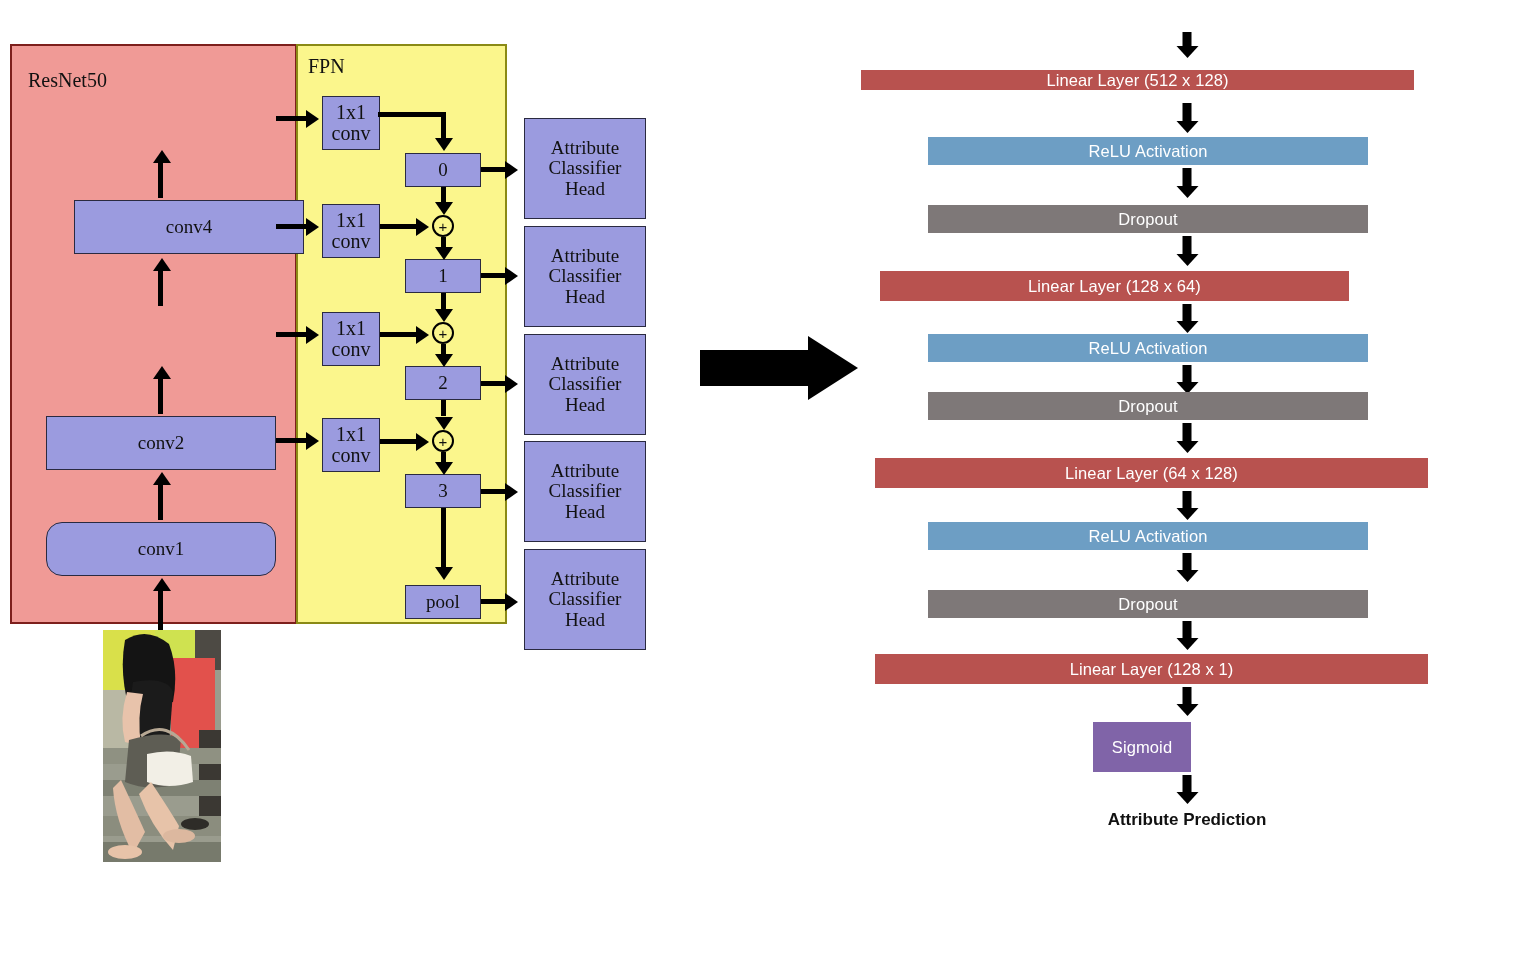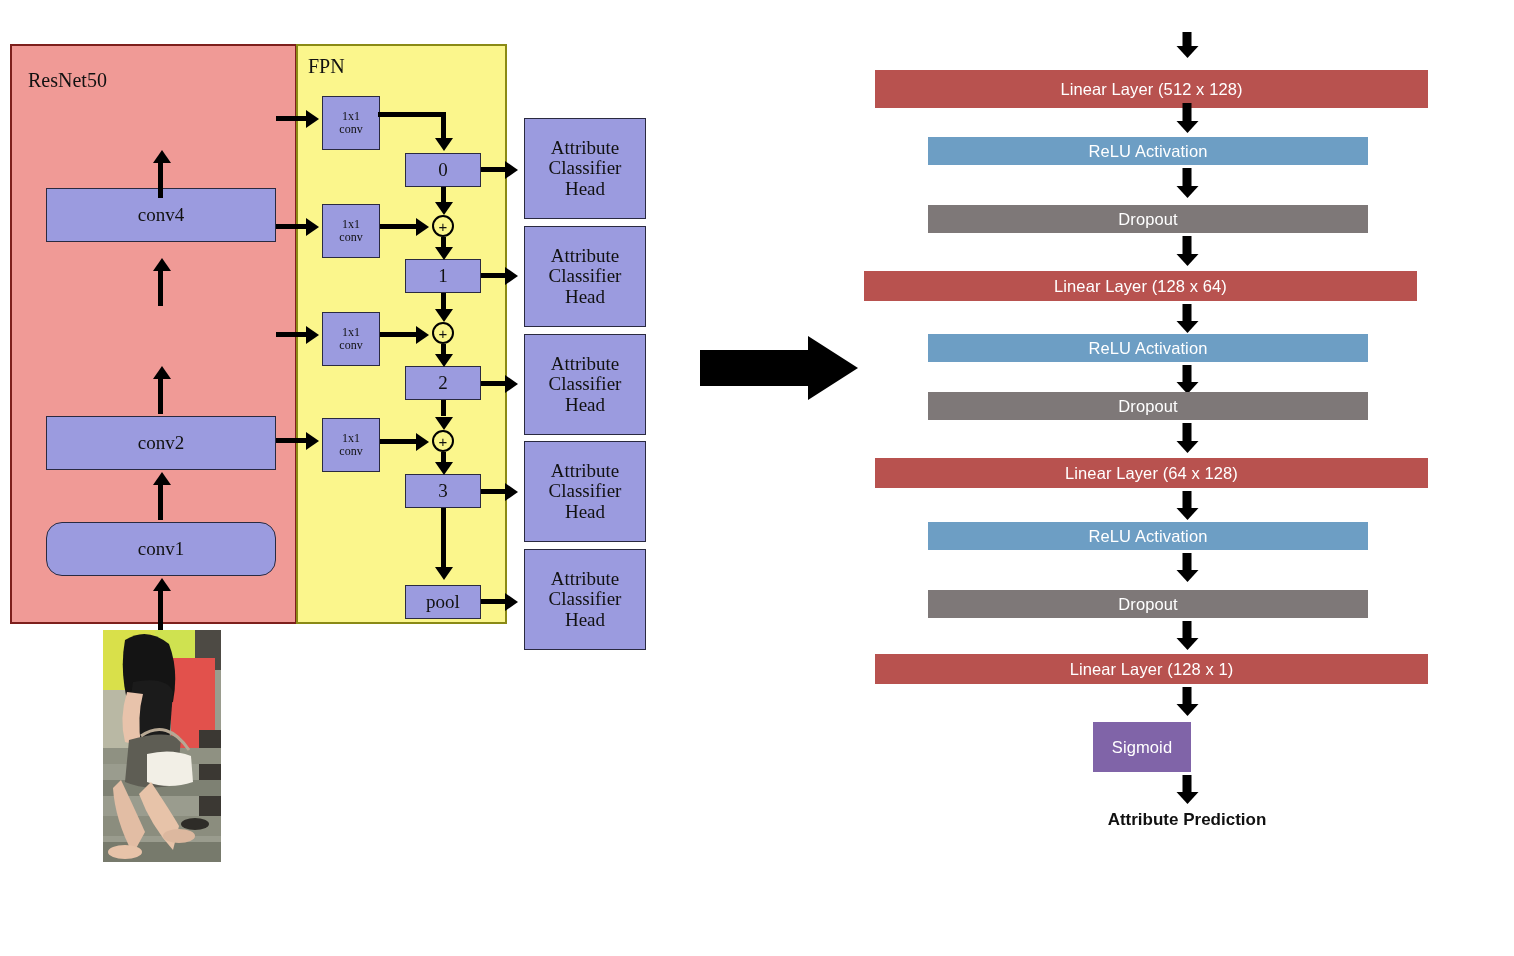--- a/index.html
+++ b/index.html
@@ -23,21 +23,21 @@
   #resnet-title{left:16px;top:24px;}
   #fpn-title{left:10px;top:10px;}
 
   .vbox{position:absolute;box-sizing:border-box;background:#9b9bdf;
         border:1.5px solid #2a2a40;display:flex;align-items:center;
         justify-content:center;text-align:center;color:#111;
         font-family:"Liberation Serif",serif;}
 
   .conv-block{left:46px;width:230px;height:54px;font-size:19px;}
 
-  .onexone{width:58px;height:54px;font-size:12px;line-height:1.05;
+  .onexone{width:58px;height:54px;font-size:20px;line-height:1.05;
            display:flex;flex-direction:column;align-items:center;
            justify-content:center;}
 
   .fnum{width:76px;height:34px;font-size:19px;}
 
   
   .shaft-v{position:absolute;background:#000;width:5px;}
   .shaft-h{position:absolute;background:#000;height:5px;}
   .head-up{position:absolute;width:0;height:0;border-left:9px solid transparent;
            border-right:9px solid transparent;border-bottom:13px solid #000;}
@@ -86,21 +86,21 @@
 <div id="left-diagram">
 
   <div class="panel" id="resnet-panel">
     <div class="panel-title" id="resnet-title">ResNet50</div>
   </div>
 
   <div class="panel" id="fpn-panel">
     <div class="panel-title" id="fpn-title">FPN</div>
   </div>
 
-  <div class="vbox conv-block abs" style="top:188px;">conv4</div>
+  <div class="vbox conv-block abs" style="top:200px;margin-left:28px;">conv4</div>
   <div class="vbox conv-block abs" style="top:416px;">conv2</div>
   <div class="vbox conv-block abs" style="top:522px;border-radius:16px;">conv1</div>
 
   <div class="shaft-v" style="left:158px;top:160px;height:38px;"></div>
   <div class="head-up" style="left:153px;top:150px;"></div>
 
   <div class="shaft-v" style="left:158px;top:268px;height:38px;"></div>
   <div class="head-up" style="left:153px;top:258px;"></div>
 
   <div class="shaft-v" style="left:158px;top:376px;height:38px;"></div>
@@ -276,39 +276,39 @@
   </svg>
 </div>
 
 <div id="right-diagram">
 
   <div class="rarrow" style="top:32px;">
     <div class="s" style="height:14px;"></div>
       <div class="h"></div>
   </div>
 
-  <div class="rbar" style="left:15px;top:70px;width:553px;height:38px;background:#b8524f;">Linear Layer (512 x 128)</div>
+  <div class="rbar" style="left:1px;top:70px;width:553px;height:20px;background:#b8524f;">Linear Layer (512 x 128)</div>
   <div class="rarrow" style="top:103px;">
     <div class="s" style="height:18px;"></div>
       <div class="h"></div>
   </div>
 
   <div class="rbar" style="left:68px;top:137px;width:440px;height:28px;background:#6d9ec4;">ReLU Activation</div>
   <div class="rarrow" style="top:168px;">
     <div class="s" style="height:18px;"></div>
       <div class="h"></div>
   </div>
 
   <div class="rbar" style="left:68px;top:205px;width:440px;height:28px;background:#7e7878;">Dropout</div>
   <div class="rarrow" style="top:236px;">
     <div class="s" style="height:18px;"></div>
       <div class="h"></div>
   </div>
 
-  <div class="rbar" style="left:4px;top:271px;width:553px;height:30px;background:#b8524f;">Linear Layer (128 x 64)</div>
+  <div class="rbar" style="left:20px;top:271px;width:469px;height:30px;background:#b8524f;">Linear Layer (128 x 64)</div>
   <div class="rarrow" style="top:304px;">
     <div class="s" style="height:17px;"></div>
       <div class="h"></div>
   </div>
 
   <div class="rbar" style="left:68px;top:334px;width:440px;height:28px;background:#6d9ec4;">ReLU Activation</div>
   <div class="rarrow" style="top:365px;">
     <div class="s" style="height:17px;"></div>
       <div class="h"></div>
   </div>

